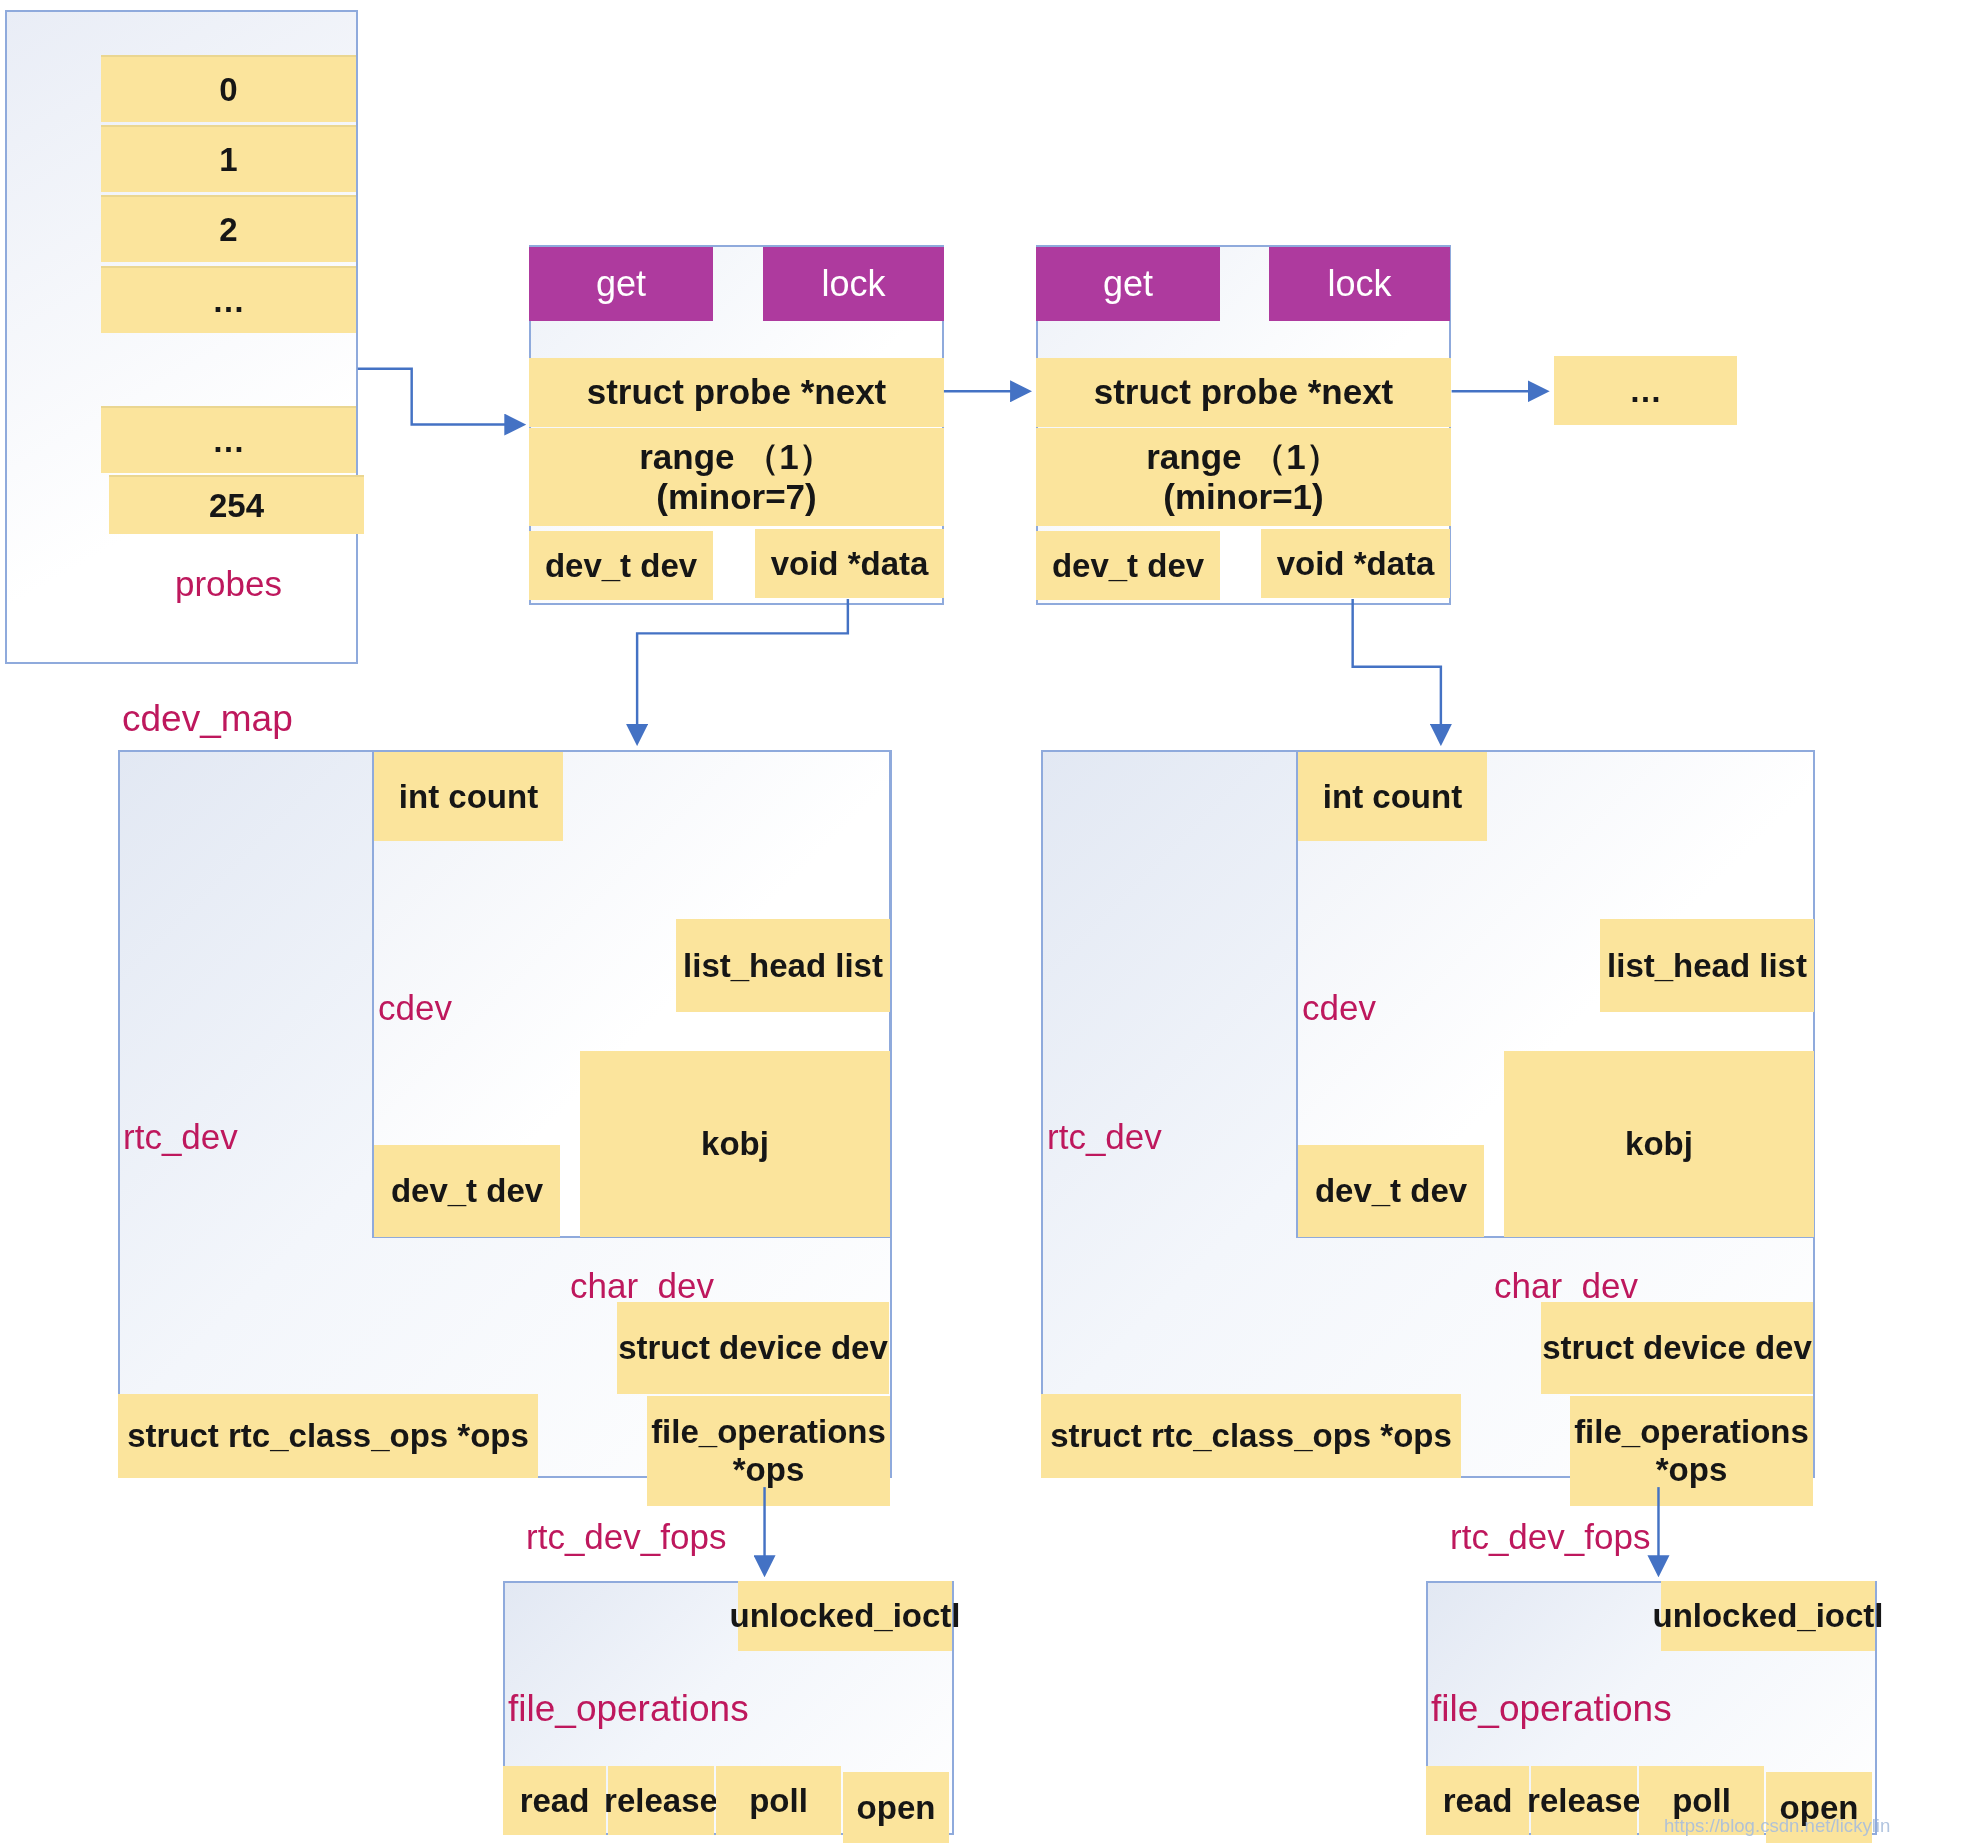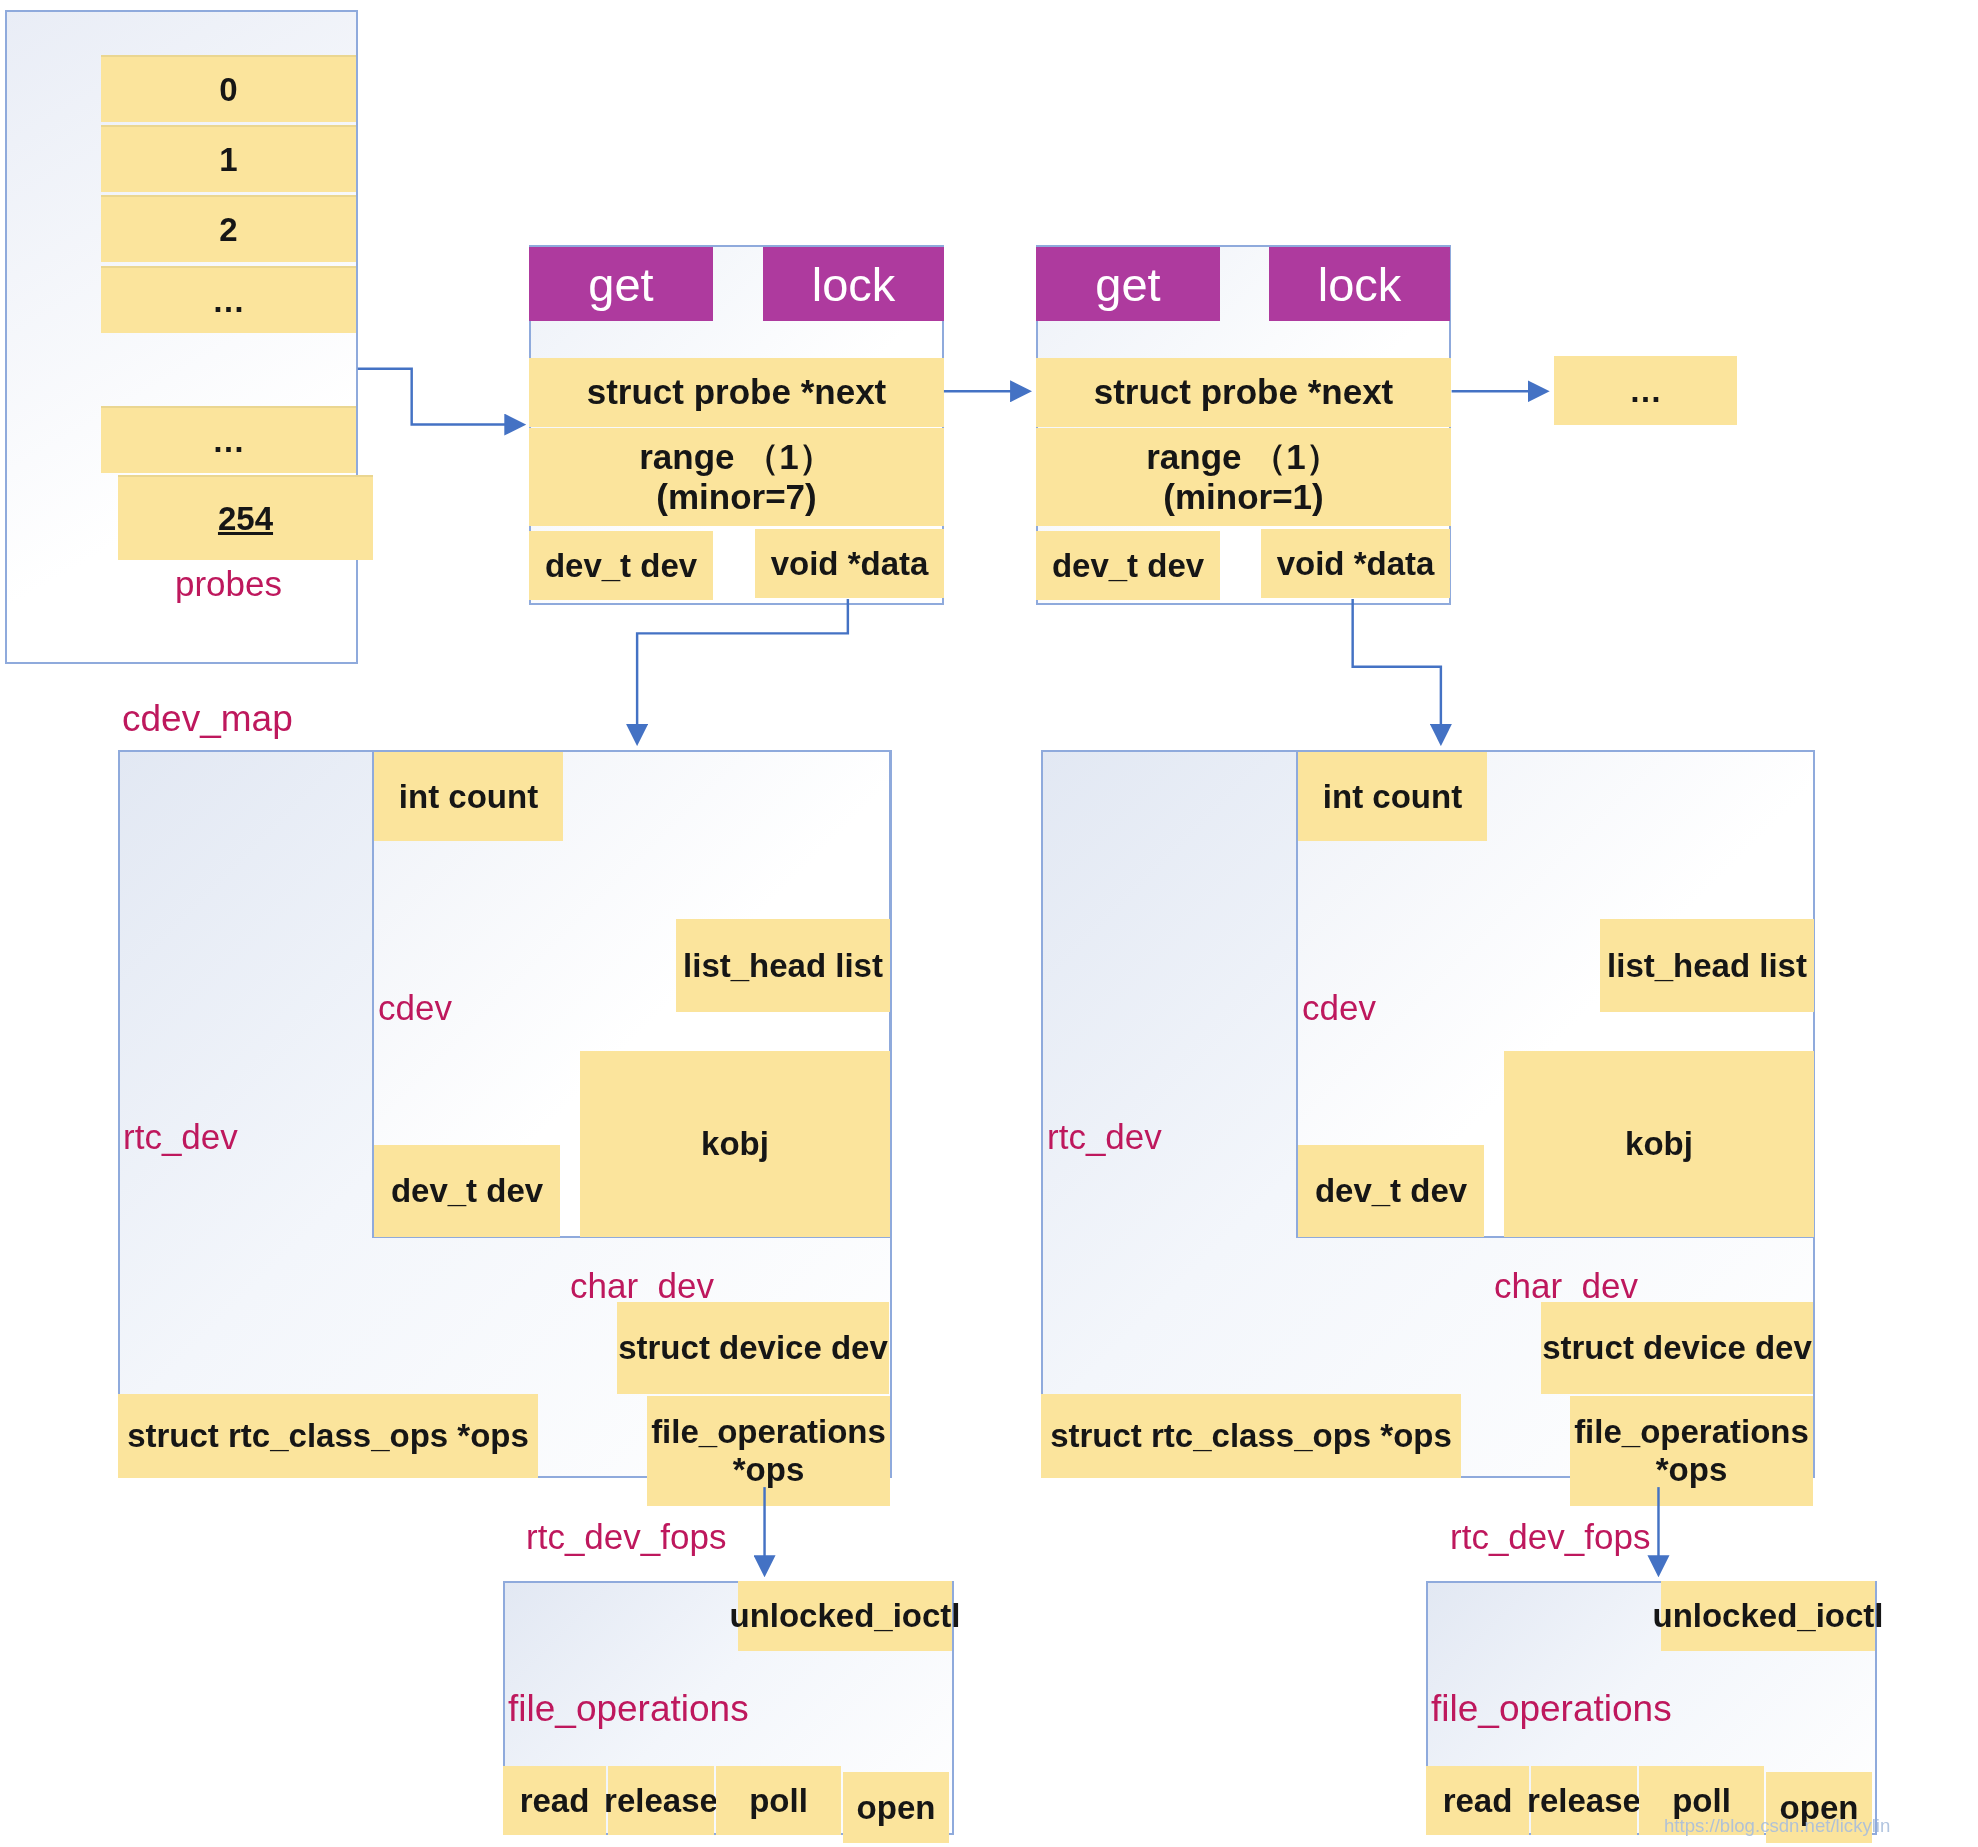--- a/index.html
+++ b/index.html
@@ -14,39 +14,39 @@
   }
   .whitebox{border:2px solid #8FAADC;background:#ffffff;}
   .ybox{
     background:#FBE49C;
     display:flex;align-items:center;justify-content:center;
     font-size:33px;font-weight:600;color:#161616;text-align:center;line-height:1.15;
   }
   .ycell{border-top:2px solid #EAD691;}
   .magenta{
     background:#AE3A9E;color:#ffffff;font-weight:400;
-    display:flex;align-items:center;justify-content:center;font-size:47px;
+    display:flex;align-items:center;justify-content:center;font-size:36px;
   }
   .blabel{color:#be185d;font-size:35px;font-weight:500;white-space:nowrap;}
   .twoline span{display:block;}
   svg.overlay{position:absolute;left:0;top:0;width:1979px;height:1848px;pointer-events:none;}
   .watermark{color:#A9BEDC;font-size:18.6px;opacity:.9;white-space:nowrap;}
 </style>
 </head>
 <body>
 
 <div id="canvas">
 
   <div class="abs bluebox" style="left:4.9px;top:9.8px;width:353px;height:654px;background:linear-gradient(150deg,#E9EDF6 0%,#FFFFFF 70%);"></div>
   <div class="abs ybox ycell" style="left:101px;top:55px;width:255px;height:67px;">0</div>
   <div class="abs ybox ycell" style="left:101px;top:125px;width:255px;height:67px;">1</div>
   <div class="abs ybox ycell" style="left:101px;top:195px;width:255px;height:67px;">2</div>
   <div class="abs ybox ycell" style="left:101px;top:266px;width:255px;height:67px;">…</div>
   <div class="abs ybox ycell" style="left:101px;top:406px;width:255px;height:67px;">…</div>
-  <div class="abs ybox ycell" style="left:118px;top:475px;width:255px;height:85px;text-decoration:underline;">254</div>
+  <div class="abs ybox ycell" style="left:109px;top:475px;width:255px;height:59px;">254</div>
   <div class="abs blabel" style="left:101px;top:564px;width:255px;text-align:center;">probes</div>
 
   <div class="abs whitebox" style="left:529px;top:245px;width:415px;height:360px;background:linear-gradient(135deg,#EDF1F8 0%,#FFFFFF 60%);"></div>
   <div class="abs magenta" style="left:529px;top:247px;width:184px;height:74px;">get</div>
   <div class="abs magenta" style="left:763px;top:247px;width:181px;height:74px;">lock</div>
   <div class="abs ybox" style="left:529px;top:358px;width:415px;height:69px;font-size:35px;">struct probe *next</div>
   <div class="abs ybox twoline" style="left:529px;top:428px;width:415px;height:98px;font-size:35px;">
     <div>
         <span>range （1）</span>
         <span>(minor=7)</span>

